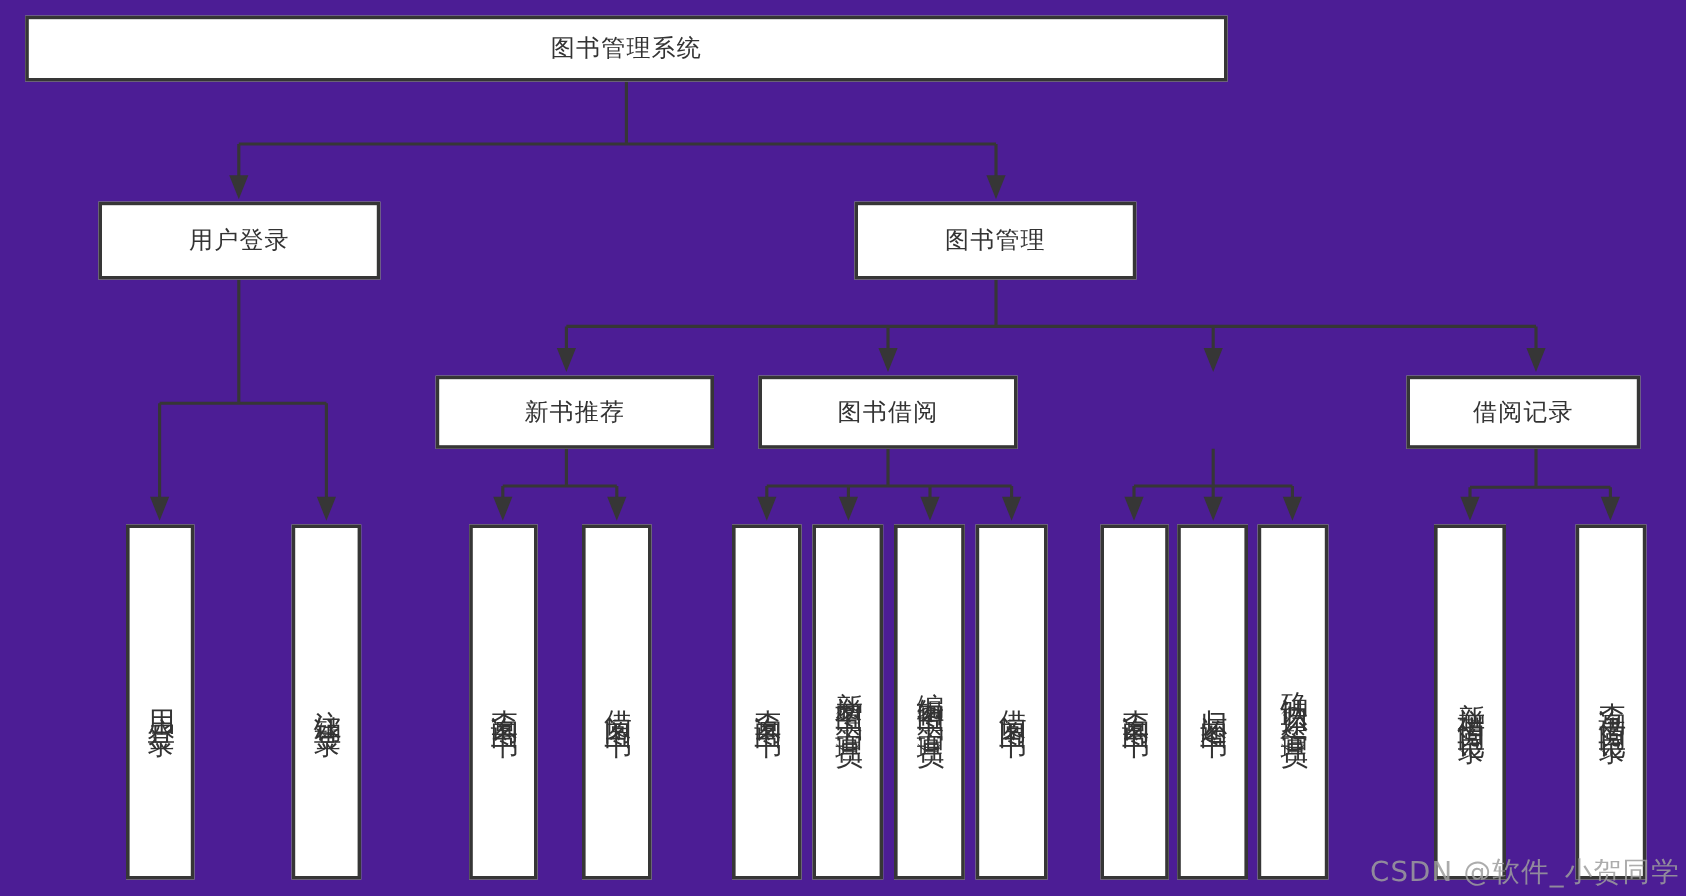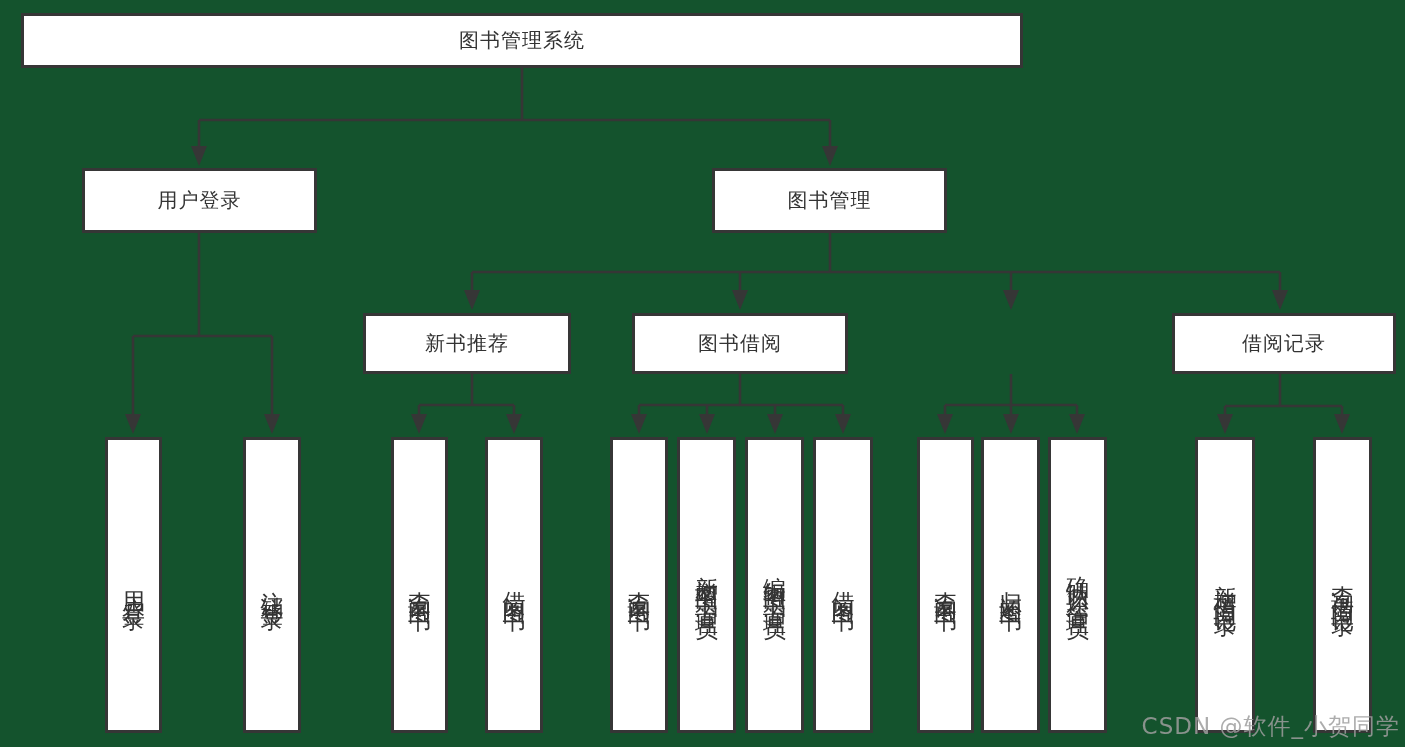--- a/index.html
+++ b/index.html
@@ -1,21 +1,21 @@
 <!DOCTYPE html>
 <html><head>
 <meta charset="utf-8">
 <style>
   html, body { margin: 0; padding: 0; background: #ffffff; }
   body { font-family: "DejaVu Sans", "Liberation Sans", sans-serif; }
   .stage {
     position: relative;
     width: 1405px;
     height: 747px;
-    background: #14532d;
+    background: #4c1d95;
     overflow: hidden;
     color: #333333;
   }
   .connectors {
     position: absolute;
     left: 0; top: 0;
     width: 1405px; height: 747px;
     pointer-events: none;
   }
   .connectors path {
@@ -114,27 +114,27 @@
     <span class="hlabel">图书管理系统</span>
   </div>
 
   <div class="node" style="left:82px; top:168px; width:235px; height:65px;">
     <span class="hlabel">用户登录</span>
   </div>
   <div class="node" style="left:712px; top:168px; width:235px; height:65px;">
     <span class="hlabel">图书管理</span>
   </div>
 
-  <div class="node" style="left:363px; top:313px; width:208px; height:61px;">
+  <div class="node" style="left:363px; top:313px; width:232px; height:61px;">
     <span class="hlabel">新书推荐</span>
   </div>
   <div class="node" style="left:632px; top:313px; width:216px; height:61px;">
     <span class="hlabel">图书借阅</span>
   </div>
-  <div class="node" style="left:1172px; top:313px; width:224px; height:61px;">
+  <div class="node" style="left:1172px; top:313px; width:195px; height:61px;">
     <span class="hlabel">借阅记录</span>
   </div>
 
   <div class="node" style="left:105px; top:437px; width:57px; height:296px;">
     <span class="vlabel">用户登录</span>
   </div>
   <div class="node" style="left:243px; top:437px; width:58px; height:296px;">
     <span class="vlabel">注销登录</span>
   </div>
 

